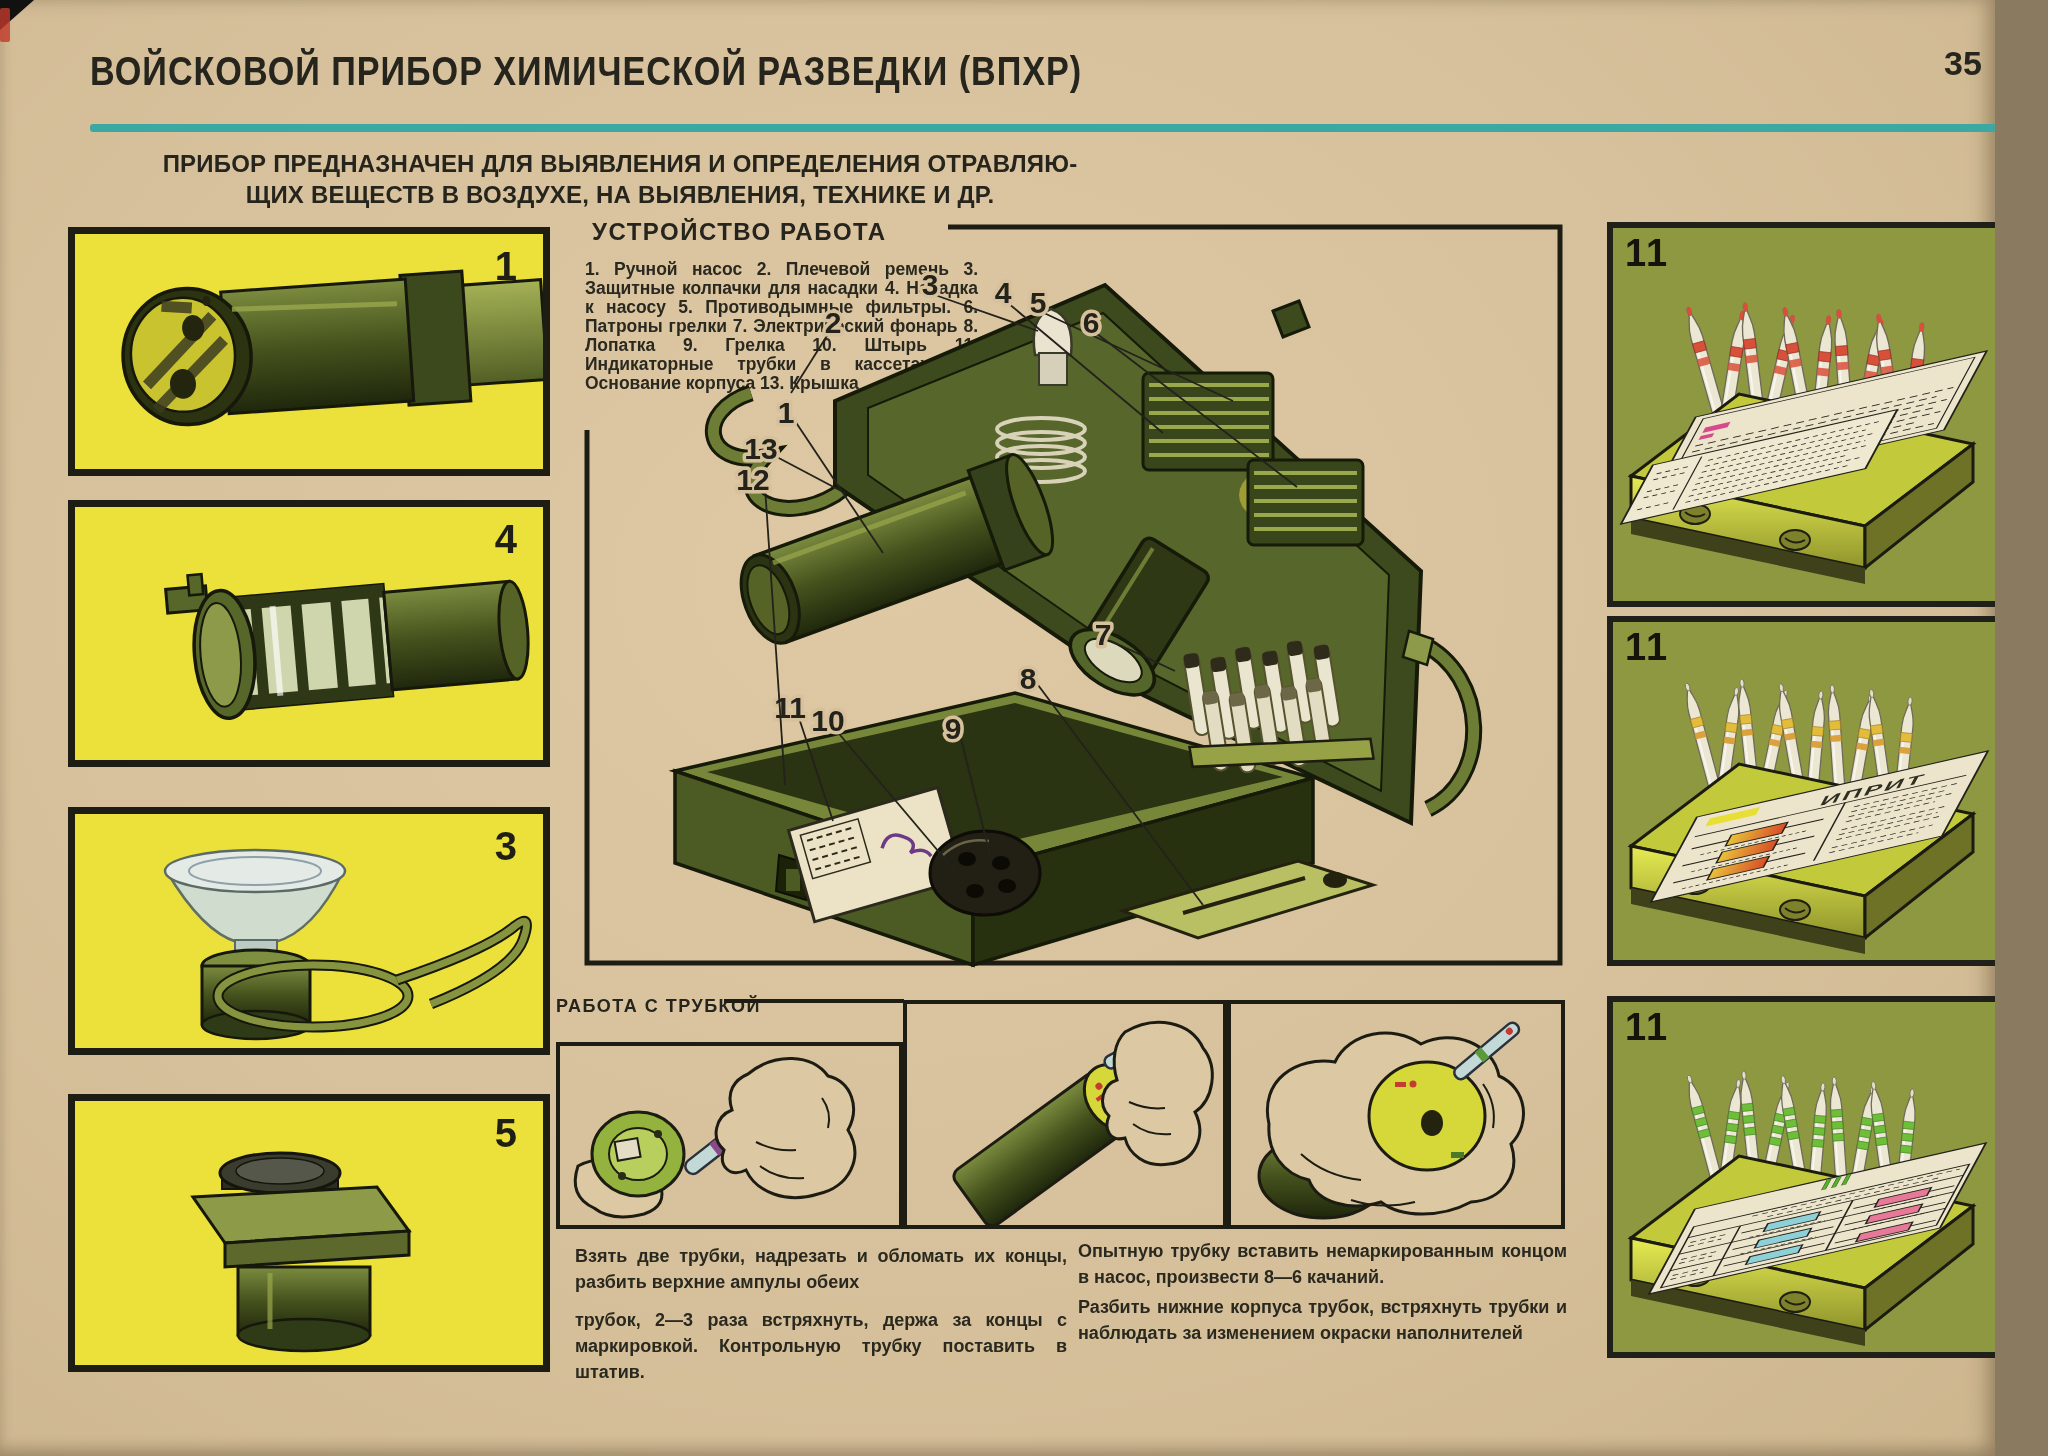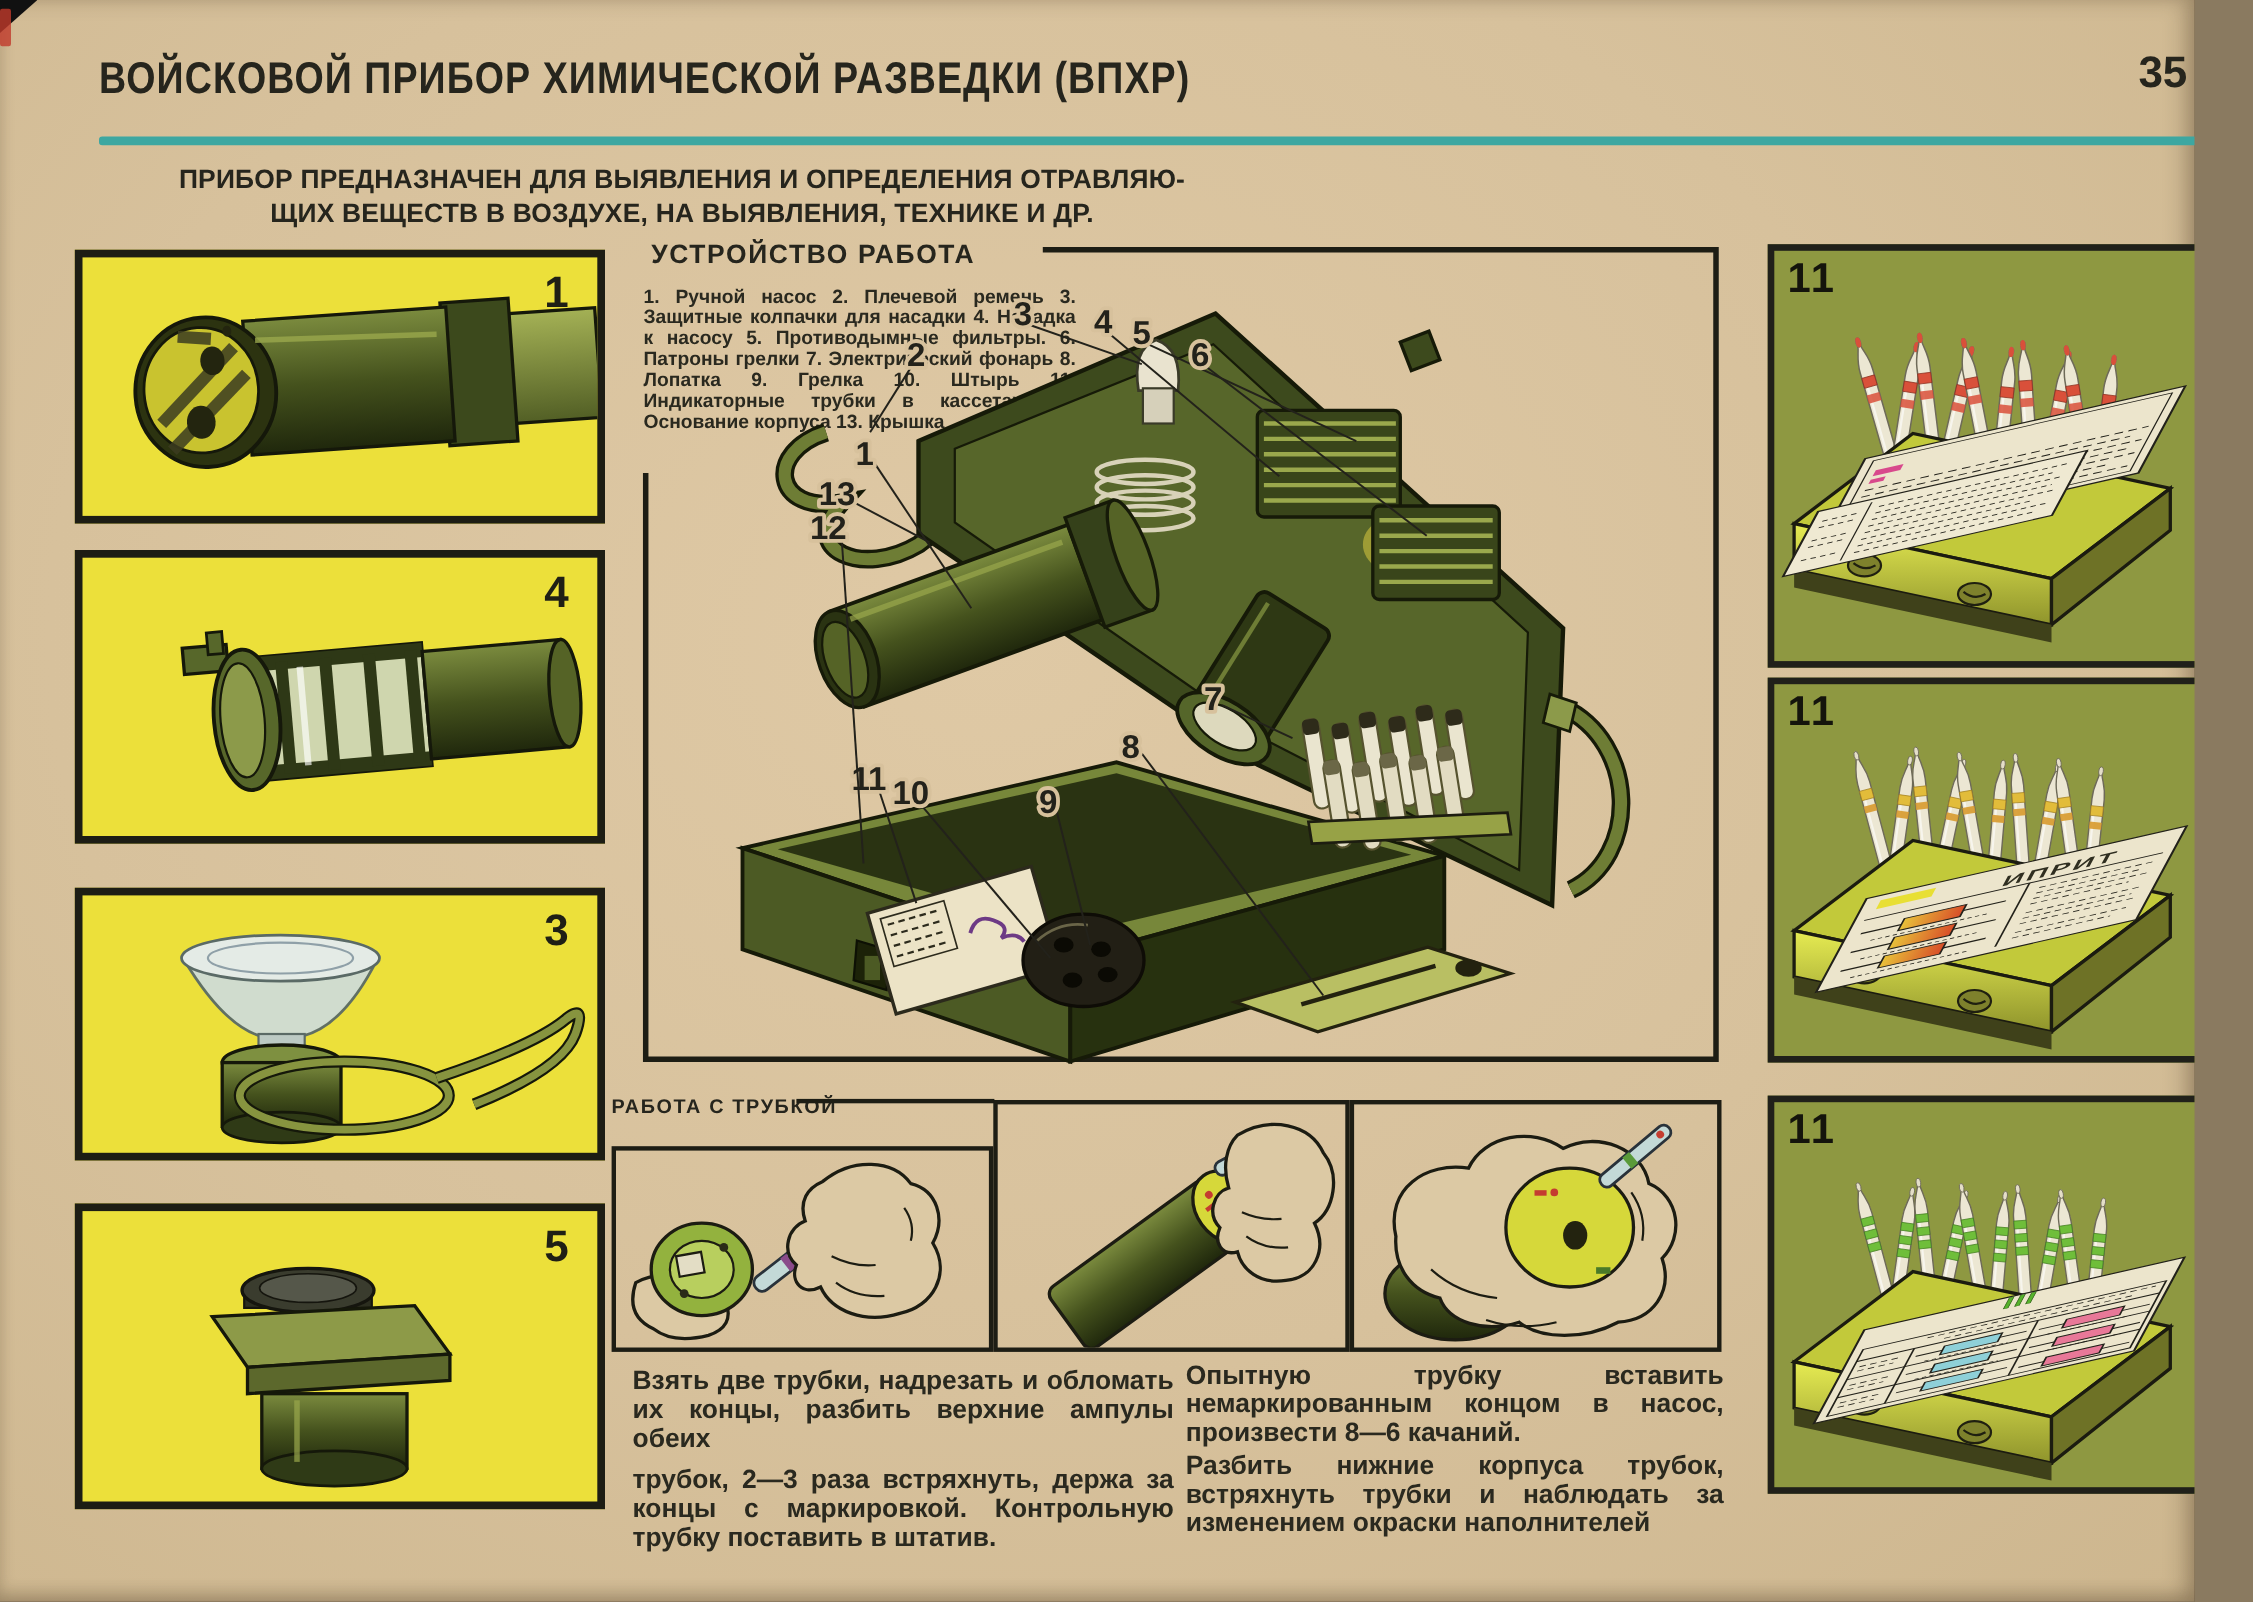--- a/index.html
+++ b/index.html
@@ -7,41 +7,41 @@
     position:relative;width:1995px;height:1456px;overflow:hidden;
     background:radial-gradient(ellipse at 45% 40%, #dfc9a5 0%, #d7c19c 55%, #cdb68e 100%);
     font-family:"Liberation Sans", sans-serif;color:#23221b;
     box-shadow:inset -10px 0 18px rgba(60,45,25,.25), inset 0 -8px 14px rgba(60,45,25,.2);
   }
   .abs{position:absolute;}
   .title{
     left:90px;top:48px;font-size:36px;font-weight:bold;letter-spacing:1px;
     transform:scale(.95,1.12);transform-origin:left top;color:#26251d;white-space:nowrap;
   }
-  .pagenum{left:1944px;top:44px;font-size:40px;font-weight:bold;color:#26251d;}
+  .pagenum{left:1944px;top:44px;font-size:34px;font-weight:bold;color:#26251d;}
   .rule{left:90px;top:124px;width:1922px;height:8px;background:#3da7a1;border-radius:3px;}
   .intro{
     left:90px;top:148px;width:1060px;font-size:24px;font-weight:bold;line-height:31px;
     color:#26251d;letter-spacing:.2px;text-align:center;
   }
   .ypanel{
     left:68px;width:482px;background:#ece03a;border:7px solid #1d1d14;box-sizing:border-box;
   }
   .ypanel .num{position:absolute;right:26px;top:10px;font-size:40px;font-weight:bold;color:#1f1f15;}
   .gpanel{
     left:1607px;width:405px;background:#8e9841;border:6px solid #20201a;box-sizing:border-box;
   }
   .gpanel .glabel{position:absolute;left:12px;top:4px;font-size:38px;font-weight:bold;color:#14140c;letter-spacing:2px;}
   .secthead{font-size:24px;font-weight:bold;letter-spacing:1.5px;color:#26251d;white-space:nowrap;}
   .legend{
     left:585px;top:260px;width:393px;font-size:17.5px;font-weight:bold;line-height:19px;
     text-align:justify;color:#2a291f;
   }
   .caption{
-    font-size:24px;font-weight:bold;line-height:26px;text-align:justify;color:#2a291f;
+    font-size:18px;font-weight:bold;line-height:26px;text-align:justify;color:#2a291f;
   }
   .caption p{margin:0;}
   .caption .gap1{margin-top:12px;}
   .caption .gap2{margin-top:4px;}
   .workpanel{border:4px solid #1d1d14;box-sizing:border-box;background:transparent;}
   .borderstub{background:#1d1d14;}
   .callout text{font-family:"Liberation Sans",sans-serif;font-size:30px;font-weight:bold;fill:#23221b;
     paint-order:stroke;stroke:#d7c19c;stroke-width:7px;stroke-linejoin:round;text-anchor:middle;}
   .callout line{stroke:#23221b;stroke-width:1.8px;}
   .corner-art{left:0;top:0;width:34px;height:30px;background:#111;clip-path:polygon(0 0,100% 0,0 100%);}

